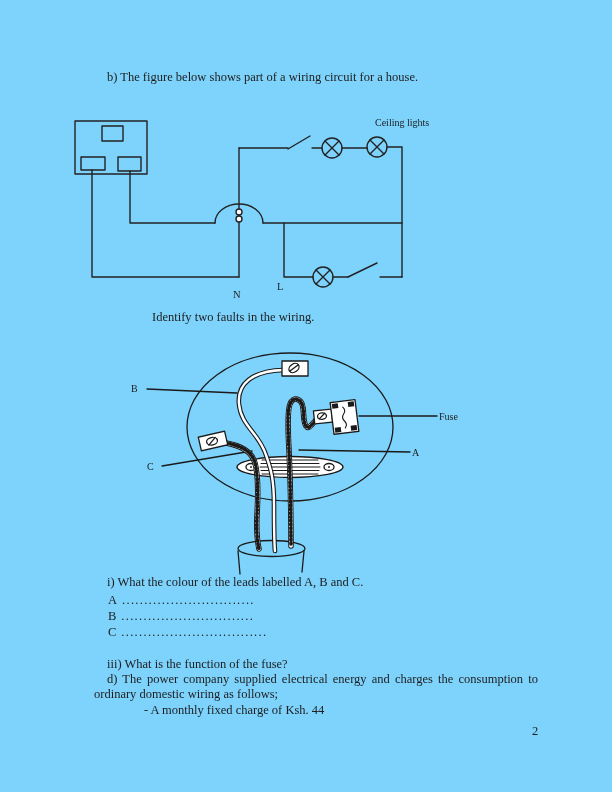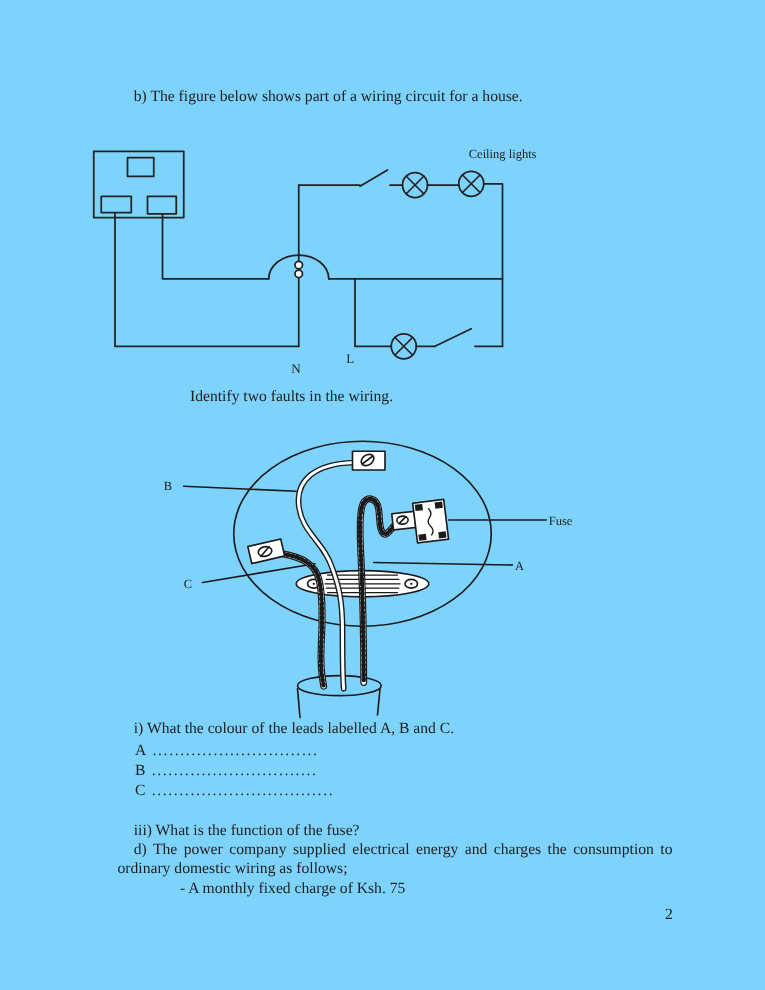--- a/index.html
+++ b/index.html
@@ -150,17 +150,17 @@
   <div class="line" style="left:108px;top:608px;">
     <span>B</span><span class="ans-dots">..............................</span>
   </div>
   <div class="line" style="left:108px;top:624px;">
     <span>C</span><span class="ans-dots">.................................</span>
   </div>
 
   <div class="line just" style="left:107px;top:671px;width:431px;">d) The power company supplied electrical energy and charges the consumption to</div>
   <div class="line" style="left:107px;top:656px;">iii) What is the function of the fuse?</div>
   <div class="line" style="left:94px;top:686px;text-align:right;">ordinary domestic wiring as follows;</div>
-  <div class="line" style="left:144px;top:702px;">- A monthly fixed charge of Ksh. 75</div>
+  <div class="line" style="left:144px;top:702px;">- A monthly fixed charge of Ksh. 44</div>
 
   <div class="line" style="left:532px;top:723px;">2</div>
 
 </div>
 
 </body></html>

